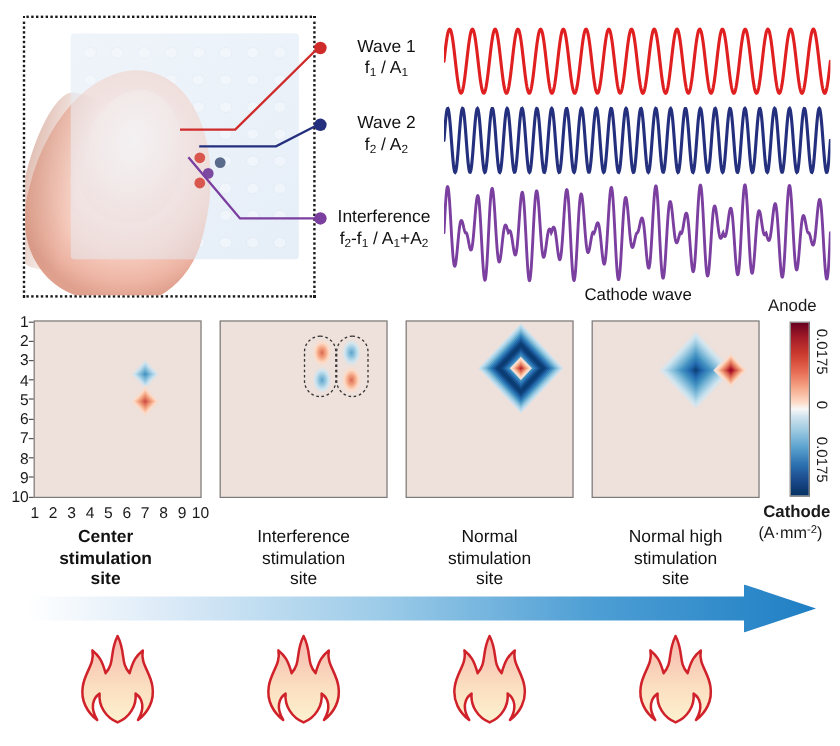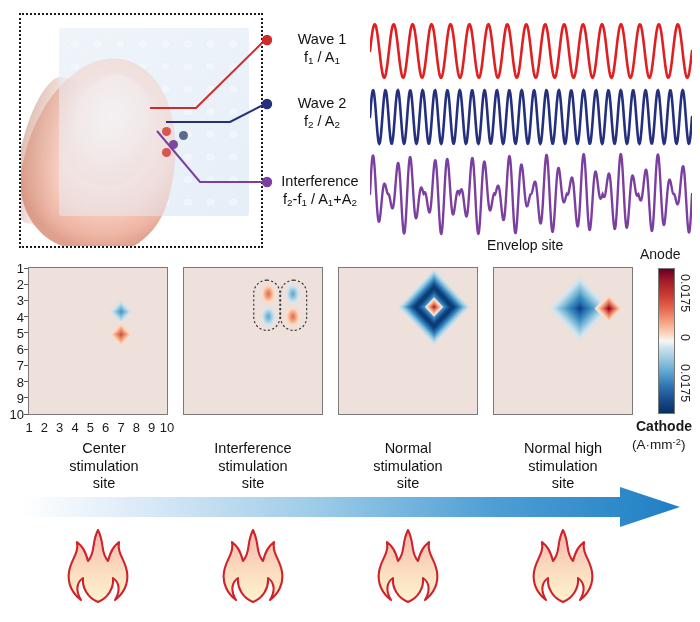--- a/index.html
+++ b/index.html
@@ -88,21 +88,21 @@
   .cb-tick-label{position:absolute;font-size:12.5px;white-space:nowrap;
     writing-mode:vertical-rl;transform-origin:left top;}
   #cb-anode{position:absolute;left:-4px;top:-22px;font-size:14px;}
   #cb-cathode{position:absolute;left:-8px;top:150px;font-size:14px;font-weight:bold;}
   #cb-unit{position:absolute;left:-12px;top:168px;font-size:13.5px;white-space:nowrap;}
   sup{font-size:.7em;vertical-align:.45em;}
 
   
   .site-cap{position:absolute;top:440px;width:160px;text-align:center;
             font-size:14.5px;line-height:1.22;color:#111;}
-  #cap1{left:24px;} #cap2{left:173px;} #cap3{left:328px;} #cap4{left:483px;}
+  #cap1{left:8px;font-weight:bold;} #cap2{left:173px;} #cap3{left:328px;} #cap4{left:483px;}
 
   
   #arrow{position:absolute;left:22px;top:487px;}
 
   
   .flame{position:absolute;top:528px;width:86px;height:84px;}
   #fl1{left:55px;} #fl2{left:210px;} #fl3{left:365px;} #fl4{left:520px;}
 </style>
 </head>
 <body>
@@ -225,21 +225,21 @@
   </svg>
 
   <svg class="wave" style="left:370px;top:88px;" width="322" height="58">
     <path id="w2" fill="none" stroke-width="2.6" stroke-linecap="round" d="M0.00 29.00L0.36 24.18L0.72 19.53L1.07 15.18L1.43 11.29L1.79 7.98L2.15 5.36L2.50 3.51L2.86 2.51L3.22 2.37L3.58 3.11L3.94 4.70L4.29 7.09L4.65 10.20L5.01 13.93L5.37 18.15L5.72 22.73L6.08 27.51L6.44 32.34L6.80 37.07L7.16 41.53L7.51 45.57L7.87 49.07L8.23 51.92L8.59 54.01L8.94 55.27L9.30 55.68L9.66 55.21L10.02 53.87L10.38 51.72L10.73 48.83L11.09 45.28L11.45 41.20L11.81 36.71L12.16 31.97L12.52 27.14L12.88 22.36L13.24 17.81L13.60 13.62L13.95 9.94L14.31 6.88L14.67 4.55L15.03 3.02L15.38 2.35L15.74 2.55L16.10 3.63L16.46 5.53L16.82 8.21L17.17 11.57L17.53 15.50L17.89 19.87L18.25 24.55L18.60 29.37L18.96 34.18L19.32 38.82L19.68 43.14L20.04 46.99L20.39 50.25L20.75 52.81L21.11 54.59L21.47 55.53L21.82 55.60L22.18 54.79L22.54 53.14L22.90 50.69L23.26 47.53L23.61 43.76L23.97 39.51L24.33 34.91L24.69 30.12L25.04 25.29L25.40 20.58L25.76 16.15L26.12 12.14L26.48 8.68L26.83 5.89L27.19 3.87L27.55 2.66L27.91 2.33L28.26 2.86L28.62 4.26L28.98 6.47L29.34 9.42L29.70 13.02L30.05 17.14L30.41 21.65L30.77 26.40L31.13 31.23L31.48 36.00L31.84 40.53L32.20 44.68L32.56 48.32L32.92 51.32L33.27 53.60L33.63 55.06L33.99 55.66L34.35 55.39L34.70 54.26L35.06 52.29L35.42 49.56L35.78 46.15L36.14 42.18L36.49 37.77L36.85 33.08L37.21 28.26L37.57 23.45L37.92 18.83L38.28 14.55L38.64 10.74L39.00 7.53L39.36 5.02L39.71 3.30L40.07 2.43L40.43 2.43L40.79 3.30L41.14 5.02L41.50 7.53L41.86 10.74L42.22 14.55L42.58 18.83L42.93 23.45L43.29 28.26L43.65 33.08L44.01 37.77L44.36 42.18L44.72 46.15L45.08 49.56L45.44 52.29L45.80 54.26L46.15 55.39L46.51 55.66L46.87 55.06L47.23 53.60L47.58 51.32L47.94 48.32L48.30 44.68L48.66 40.53L49.02 36.00L49.37 31.23L49.73 26.40L50.09 21.65L50.45 17.14L50.80 13.02L51.16 9.42L51.52 6.47L51.88 4.26L52.24 2.86L52.59 2.33L52.95 2.66L53.31 3.87L53.67 5.89L54.02 8.68L54.38 12.14L54.74 16.15L55.10 20.58L55.46 25.29L55.81 30.12L56.17 34.91L56.53 39.51L56.89 43.76L57.24 47.53L57.60 50.69L57.96 53.14L58.32 54.79L58.68 55.60L59.03 55.53L59.39 54.59L59.75 52.81L60.11 50.25L60.46 46.99L60.82 43.14L61.18 38.82L61.54 34.18L61.90 29.37L62.25 24.55L62.61 19.87L62.97 15.50L63.33 11.57L63.68 8.21L64.04 5.53L64.40 3.63L64.76 2.55L65.12 2.35L65.47 3.02L65.83 4.55L66.19 6.88L66.55 9.94L66.90 13.62L67.26 17.81L67.62 22.36L67.98 27.14L68.34 31.97L68.69 36.71L69.05 41.20L69.41 45.28L69.77 48.83L70.12 51.72L70.48 53.87L70.84 55.21L71.20 55.68L71.56 55.27L71.91 54.01L72.27 51.92L72.63 49.07L72.99 45.57L73.34 41.53L73.70 37.07L74.06 32.34L74.42 27.51L74.78 22.73L75.13 18.15L75.49 13.93L75.85 10.20L76.21 7.09L76.56 4.70L76.92 3.11L77.28 2.37L77.64 2.51L78.00 3.51L78.35 5.36L78.71 7.98L79.07 11.29L79.43 15.18L79.78 19.53L80.14 24.18L80.50 29.00L80.86 33.82L81.22 38.47L81.57 42.82L81.93 46.71L82.29 50.02L82.65 52.64L83.00 54.49L83.36 55.49L83.72 55.63L84.08 54.89L84.44 53.30L84.79 50.91L85.15 47.80L85.51 44.07L85.87 39.85L86.22 35.27L86.58 30.49L86.94 25.66L87.30 20.93L87.66 16.47L88.01 12.43L88.37 8.93L88.73 6.08L89.09 3.99L89.44 2.73L89.80 2.32L90.16 2.79L90.52 4.13L90.88 6.28L91.23 9.17L91.59 12.72L91.95 16.80L92.31 21.29L92.66 26.03L93.02 30.86L93.38 35.64L93.74 40.19L94.10 44.38L94.45 48.06L94.81 51.12L95.17 53.45L95.53 54.98L95.88 55.65L96.24 55.45L96.60 54.37L96.96 52.47L97.32 49.79L97.67 46.43L98.03 42.50L98.39 38.13L98.75 33.45L99.10 28.63L99.46 23.82L99.82 19.18L100.18 14.86L100.54 11.01L100.89 7.75L101.25 5.19L101.61 3.41L101.97 2.47L102.32 2.40L102.68 3.21L103.04 4.86L103.40 7.31L103.76 10.47L104.11 14.24L104.47 18.49L104.83 23.09L105.19 27.88L105.54 32.71L105.90 37.42L106.26 41.85L106.62 45.86L106.98 49.32L107.33 52.11L107.69 54.13L108.05 55.34L108.41 55.67L108.76 55.14L109.12 53.74L109.48 51.53L109.84 48.58L110.20 44.98L110.55 40.86L110.91 36.35L111.27 31.60L111.63 26.77L111.98 22.00L112.34 17.47L112.70 13.32L113.06 9.68L113.42 6.68L113.77 4.40L114.13 2.94L114.49 2.34L114.85 2.61L115.20 3.74L115.56 5.71L115.92 8.44L116.28 11.85L116.64 15.82L116.99 20.23L117.35 24.92L117.71 29.74L118.07 34.55L118.42 39.17L118.78 43.45L119.14 47.26L119.50 50.47L119.86 52.98L120.21 54.70L120.57 55.57L120.93 55.57L121.29 54.70L121.64 52.98L122.00 50.47L122.36 47.26L122.72 43.45L123.08 39.17L123.43 34.55L123.79 29.74L124.15 24.92L124.51 20.23L124.86 15.82L125.22 11.85L125.58 8.44L125.94 5.71L126.30 3.74L126.65 2.61L127.01 2.34L127.37 2.94L127.73 4.40L128.08 6.68L128.44 9.68L128.80 13.32L129.16 17.47L129.52 22.00L129.87 26.77L130.23 31.60L130.59 36.35L130.95 40.86L131.30 44.98L131.66 48.58L132.02 51.53L132.38 53.74L132.74 55.14L133.09 55.67L133.45 55.34L133.81 54.13L134.17 52.11L134.52 49.32L134.88 45.86L135.24 41.85L135.60 37.42L135.96 32.71L136.31 27.88L136.67 23.09L137.03 18.49L137.39 14.24L137.74 10.47L138.10 7.31L138.46 4.86L138.82 3.21L139.18 2.40L139.53 2.47L139.89 3.41L140.25 5.19L140.61 7.75L140.96 11.01L141.32 14.86L141.68 19.18L142.04 23.82L142.40 28.63L142.75 33.45L143.11 38.13L143.47 42.50L143.83 46.43L144.18 49.79L144.54 52.47L144.90 54.37L145.26 55.45L145.62 55.65L145.97 54.98L146.33 53.45L146.69 51.12L147.05 48.06L147.40 44.38L147.76 40.19L148.12 35.64L148.48 30.86L148.84 26.03L149.19 21.29L149.55 16.80L149.91 12.72L150.27 9.17L150.62 6.28L150.98 4.13L151.34 2.79L151.70 2.32L152.06 2.73L152.41 3.99L152.77 6.08L153.13 8.93L153.49 12.43L153.84 16.47L154.20 20.93L154.56 25.66L154.92 30.49L155.28 35.27L155.63 39.85L155.99 44.07L156.35 47.80L156.71 50.91L157.06 53.30L157.42 54.89L157.78 55.63L158.14 55.49L158.50 54.49L158.85 52.64L159.21 50.02L159.57 46.71L159.93 42.82L160.28 38.47L160.64 33.82L161.00 29.00L161.36 24.18L161.72 19.53L162.07 15.18L162.43 11.29L162.79 7.98L163.15 5.36L163.50 3.51L163.86 2.51L164.22 2.37L164.58 3.11L164.94 4.70L165.29 7.09L165.65 10.20L166.01 13.93L166.37 18.15L166.72 22.73L167.08 27.51L167.44 32.34L167.80 37.07L168.16 41.53L168.51 45.57L168.87 49.07L169.23 51.92L169.59 54.01L169.94 55.27L170.30 55.68L170.66 55.21L171.02 53.87L171.38 51.72L171.73 48.83L172.09 45.28L172.45 41.20L172.81 36.71L173.16 31.97L173.52 27.14L173.88 22.36L174.24 17.81L174.60 13.62L174.95 9.94L175.31 6.88L175.67 4.55L176.03 3.02L176.38 2.35L176.74 2.55L177.10 3.63L177.46 5.53L177.82 8.21L178.17 11.57L178.53 15.50L178.89 19.87L179.25 24.55L179.60 29.37L179.96 34.18L180.32 38.82L180.68 43.14L181.04 46.99L181.39 50.25L181.75 52.81L182.11 54.59L182.47 55.53L182.82 55.60L183.18 54.79L183.54 53.14L183.90 50.69L184.26 47.53L184.61 43.76L184.97 39.51L185.33 34.91L185.69 30.12L186.04 25.29L186.40 20.58L186.76 16.15L187.12 12.14L187.48 8.68L187.83 5.89L188.19 3.87L188.55 2.66L188.91 2.33L189.26 2.86L189.62 4.26L189.98 6.47L190.34 9.42L190.70 13.02L191.05 17.14L191.41 21.65L191.77 26.40L192.13 31.23L192.48 36.00L192.84 40.53L193.20 44.68L193.56 48.32L193.92 51.32L194.27 53.60L194.63 55.06L194.99 55.66L195.35 55.39L195.70 54.26L196.06 52.29L196.42 49.56L196.78 46.15L197.14 42.18L197.49 37.77L197.85 33.08L198.21 28.26L198.57 23.45L198.92 18.83L199.28 14.55L199.64 10.74L200.00 7.53L200.36 5.02L200.71 3.30L201.07 2.43L201.43 2.43L201.79 3.30L202.14 5.02L202.50 7.53L202.86 10.74L203.22 14.55L203.58 18.83L203.93 23.45L204.29 28.26L204.65 33.08L205.01 37.77L205.36 42.18L205.72 46.15L206.08 49.56L206.44 52.29L206.80 54.26L207.15 55.39L207.51 55.66L207.87 55.06L208.23 53.60L208.58 51.32L208.94 48.32L209.30 44.68L209.66 40.53L210.02 36.00L210.37 31.23L210.73 26.40L211.09 21.65L211.45 17.14L211.80 13.02L212.16 9.42L212.52 6.47L212.88 4.26L213.24 2.86L213.59 2.33L213.95 2.66L214.31 3.87L214.67 5.89L215.02 8.68L215.38 12.14L215.74 16.15L216.10 20.58L216.46 25.29L216.81 30.12L217.17 34.91L217.53 39.51L217.89 43.76L218.24 47.53L218.60 50.69L218.96 53.14L219.32 54.79L219.68 55.60L220.03 55.53L220.39 54.59L220.75 52.81L221.11 50.25L221.46 46.99L221.82 43.14L222.18 38.82L222.54 34.18L222.90 29.37L223.25 24.55L223.61 19.87L223.97 15.50L224.33 11.57L224.68 8.21L225.04 5.53L225.40 3.63L225.76 2.55L226.12 2.35L226.47 3.02L226.83 4.55L227.19 6.88L227.55 9.94L227.90 13.62L228.26 17.81L228.62 22.36L228.98 27.14L229.34 31.97L229.69 36.71L230.05 41.20L230.41 45.28L230.77 48.83L231.12 51.72L231.48 53.87L231.84 55.21L232.20 55.68L232.56 55.27L232.91 54.01L233.27 51.92L233.63 49.07L233.99 45.57L234.34 41.53L234.70 37.07L235.06 32.34L235.42 27.51L235.78 22.73L236.13 18.15L236.49 13.93L236.85 10.20L237.21 7.09L237.56 4.70L237.92 3.11L238.28 2.37L238.64 2.51L239.00 3.51L239.35 5.36L239.71 7.98L240.07 11.29L240.43 15.18L240.78 19.53L241.14 24.18L241.50 29.00L241.86 33.82L242.22 38.47L242.57 42.82L242.93 46.71L243.29 50.02L243.65 52.64L244.00 54.49L244.36 55.49L244.72 55.63L245.08 54.89L245.44 53.30L245.79 50.91L246.15 47.80L246.51 44.07L246.87 39.85L247.22 35.27L247.58 30.49L247.94 25.66L248.30 20.93L248.66 16.47L249.01 12.43L249.37 8.93L249.73 6.08L250.09 3.99L250.44 2.73L250.80 2.32L251.16 2.79L251.52 4.13L251.88 6.28L252.23 9.17L252.59 12.72L252.95 16.80L253.31 21.29L253.66 26.03L254.02 30.86L254.38 35.64L254.74 40.19L255.10 44.38L255.45 48.06L255.81 51.12L256.17 53.45L256.53 54.98L256.88 55.65L257.24 55.45L257.60 54.37L257.96 52.47L258.32 49.79L258.67 46.43L259.03 42.50L259.39 38.13L259.75 33.45L260.10 28.63L260.46 23.82L260.82 19.18L261.18 14.86L261.54 11.01L261.89 7.75L262.25 5.19L262.61 3.41L262.97 2.47L263.32 2.40L263.68 3.21L264.04 4.86L264.40 7.31L264.76 10.47L265.11 14.24L265.47 18.49L265.83 23.09L266.19 27.88L266.54 32.71L266.90 37.42L267.26 41.85L267.62 45.86L267.98 49.32L268.33 52.11L268.69 54.13L269.05 55.34L269.41 55.67L269.76 55.14L270.12 53.74L270.48 51.53L270.84 48.58L271.20 44.98L271.55 40.86L271.91 36.35L272.27 31.60L272.63 26.77L272.98 22.00L273.34 17.47L273.70 13.32L274.06 9.68L274.42 6.68L274.77 4.40L275.13 2.94L275.49 2.34L275.85 2.61L276.20 3.74L276.56 5.71L276.92 8.44L277.28 11.85L277.64 15.82L277.99 20.23L278.35 24.92L278.71 29.74L279.07 34.55L279.42 39.17L279.78 43.45L280.14 47.26L280.50 50.47L280.86 52.98L281.21 54.70L281.57 55.57L281.93 55.57L282.29 54.70L282.64 52.98L283.00 50.47L283.36 47.26L283.72 43.45L284.08 39.17L284.43 34.55L284.79 29.74L285.15 24.92L285.51 20.23L285.86 15.82L286.22 11.85L286.58 8.44L286.94 5.71L287.30 3.74L287.65 2.61L288.01 2.34L288.37 2.94L288.73 4.40L289.08 6.68L289.44 9.68L289.80 13.32L290.16 17.47L290.52 22.00L290.87 26.77L291.23 31.60L291.59 36.35L291.95 40.86L292.30 44.98L292.66 48.58L293.02 51.53L293.38 53.74L293.74 55.14L294.09 55.67L294.45 55.34L294.81 54.13L295.17 52.11L295.52 49.32L295.88 45.86L296.24 41.85L296.60 37.42L296.96 32.71L297.31 27.88L297.67 23.09L298.03 18.49L298.39 14.24L298.74 10.47L299.10 7.31L299.46 4.86L299.82 3.21L300.18 2.40L300.53 2.47L300.89 3.41L301.25 5.19L301.61 7.75L301.96 11.01L302.32 14.86L302.68 19.18L303.04 23.82L303.40 28.63L303.75 33.45L304.11 38.13L304.47 42.50L304.83 46.43L305.18 49.79L305.54 52.47L305.90 54.37L306.26 55.45L306.62 55.65L306.97 54.98L307.33 53.45L307.69 51.12L308.05 48.06L308.40 44.38L308.76 40.19L309.12 35.64L309.48 30.86L309.84 26.03L310.19 21.29L310.55 16.80L310.91 12.72L311.27 9.17L311.62 6.28L311.98 4.13L312.34 2.79L312.70 2.32L313.06 2.73L313.41 3.99L313.77 6.08L314.13 8.93L314.49 12.43L314.84 16.47L315.20 20.93L315.56 25.66L315.92 30.49L316.28 35.27L316.63 39.85L316.99 44.07L317.35 47.80L317.71 50.91L318.06 53.30L318.42 54.89L318.78 55.63L319.14 55.49L319.50 54.49L319.85 52.64L320.21 50.02L320.57 46.71L320.93 42.82L321.28 38.47L321.64 33.82L322.00 29.00" stroke="#24307e"></path>
   </svg>
 
   <svg class="wave" style="left:370px;top:152px;" width="322" height="84">
     <path id="w3" fill="none" stroke-width="2.4" stroke-linecap="round" d="M0.00 42.00L0.12 39.49L0.25 37.00L0.37 34.53L0.50 32.09L0.62 29.69L0.74 27.34L0.87 25.06L0.99 22.85L1.11 20.72L1.24 18.69L1.36 16.75L1.49 14.92L1.61 13.20L1.73 11.61L1.86 10.15L1.98 8.82L2.11 7.63L2.23 6.59L2.35 5.69L2.48 4.95L2.60 4.36L2.72 3.92L2.85 3.65L2.97 3.53L3.10 3.57L3.22 3.76L3.34 4.11L3.47 4.61L3.59 5.26L3.72 6.05L3.84 6.99L3.96 8.06L4.09 9.26L4.21 10.59L4.33 12.03L4.46 13.58L4.58 15.24L4.71 16.99L4.83 18.82L4.95 20.73L5.08 22.71L5.20 24.75L5.33 26.84L5.45 28.96L5.57 31.12L5.70 33.29L5.82 35.48L5.94 37.67L6.07 39.84L6.19 42.00L6.32 44.13L6.44 46.22L6.56 48.27L6.69 50.26L6.81 52.19L6.94 54.05L7.06 55.83L7.18 57.52L7.31 59.13L7.43 60.63L7.55 62.04L7.68 63.34L7.80 64.52L7.93 65.59L8.05 66.55L8.17 67.38L8.30 68.09L8.42 68.67L8.55 69.14L8.67 69.47L8.79 69.69L8.92 69.78L9.04 69.75L9.16 69.61L9.29 69.35L9.41 68.98L9.54 68.50L9.66 67.92L9.78 67.24L9.91 66.47L10.03 65.61L10.16 64.67L10.28 63.66L10.40 62.58L10.53 61.44L10.65 60.25L10.77 59.01L10.90 57.73L11.02 56.42L11.15 55.09L11.27 53.74L11.39 52.38L11.52 51.02L11.64 49.66L11.77 48.31L11.89 46.99L12.01 45.69L12.14 44.42L12.26 43.19L12.38 42.00L12.51 40.86L12.63 39.77L12.76 38.74L12.88 37.78L13.00 36.87L13.13 36.04L13.25 35.27L13.38 34.58L13.50 33.96L13.62 33.42L13.75 32.95L13.87 32.56L13.99 32.25L14.12 32.01L14.24 31.84L14.37 31.74L14.49 31.72L14.61 31.76L14.74 31.87L14.86 32.03L14.99 32.25L15.11 32.53L15.23 32.85L15.36 33.22L15.48 33.63L15.60 34.07L15.73 34.54L15.85 35.03L15.98 35.54L16.10 36.06L16.22 36.60L16.35 37.13L16.47 37.66L16.60 38.18L16.72 38.69L16.84 39.18L16.97 39.65L17.09 40.09L17.21 40.50L17.34 40.87L17.46 41.20L17.59 41.49L17.71 41.73L17.83 41.93L17.96 41.93L18.08 41.83L18.21 41.79L18.33 41.81L18.45 41.88L18.58 42.00L18.70 42.18L18.82 42.41L18.95 42.69L19.07 43.03L19.20 43.41L19.32 43.84L19.44 44.31L19.57 44.82L19.69 45.37L19.82 45.95L19.94 46.55L20.06 47.18L20.19 47.83L20.31 48.49L20.43 49.16L20.56 49.82L20.68 50.49L20.81 51.15L20.93 51.79L21.05 52.41L21.18 53.01L21.30 53.57L21.43 54.10L21.55 54.58L21.67 55.02L21.80 55.40L21.92 55.72L22.04 55.99L22.17 56.18L22.29 56.31L22.42 56.36L22.54 56.34L22.66 56.23L22.79 56.05L22.91 55.78L23.04 55.43L23.16 54.99L23.28 54.46L23.41 53.85L23.53 53.15L23.65 52.37L23.78 51.50L23.90 50.56L24.03 49.54L24.15 48.44L24.27 47.28L24.40 46.04L24.52 44.75L24.65 43.40L24.77 42.00L24.89 40.55L25.02 39.07L25.14 37.55L25.26 36.01L25.39 34.45L25.51 32.89L25.64 31.31L25.76 29.75L25.88 28.19L26.01 26.66L26.13 25.16L26.26 23.69L26.38 22.27L26.50 20.90L26.63 19.59L26.75 18.35L26.87 17.19L27.00 16.10L27.12 15.11L27.25 14.21L27.37 13.42L27.49 12.73L27.62 12.15L27.74 11.69L27.87 11.35L27.99 11.13L28.11 11.05L28.24 11.09L28.36 11.26L28.48 11.57L28.61 12.01L28.73 12.59L28.86 13.30L28.98 14.14L29.10 15.11L29.23 16.20L29.35 17.42L29.48 18.76L29.60 20.22L29.72 21.78L29.85 23.45L29.97 25.22L30.09 27.08L30.22 29.03L30.34 31.05L30.47 33.14L30.59 35.29L30.71 37.49L30.84 39.73L30.96 42.00L31.09 44.30L31.21 46.60L31.33 48.91L31.46 51.22L31.58 53.50L31.70 55.76L31.83 57.98L31.95 60.15L32.08 62.26L32.20 64.30L32.32 66.27L32.45 68.15L32.57 69.94L32.70 71.62L32.82 73.20L32.94 74.65L33.07 75.98L33.19 77.18L33.31 78.23L33.44 79.15L33.56 79.92L33.69 80.53L33.81 81.00L33.93 81.30L34.06 81.45L34.18 81.43L34.31 81.25L34.43 80.92L34.55 80.42L34.68 79.77L34.80 78.96L34.92 78.00L35.05 76.89L35.17 75.64L35.30 74.25L35.42 72.73L35.54 71.08L35.67 69.31L35.79 67.43L35.92 65.45L36.04 63.37L36.16 61.21L36.29 58.97L36.41 56.67L36.53 54.30L36.66 51.89L36.78 49.45L36.91 46.98L37.03 44.49L37.15 42.00L37.28 39.52L37.40 37.05L37.53 34.61L37.65 32.21L37.77 29.86L37.90 27.57L38.02 25.34L38.14 23.19L38.27 21.13L38.39 19.16L38.52 17.30L38.64 15.54L38.76 13.91L38.89 12.40L39.01 11.01L39.14 9.76L39.26 8.66L39.38 7.69L39.51 6.87L39.63 6.20L39.75 5.69L39.88 5.32L40.00 5.11L40.13 5.05L40.25 5.14L40.37 5.38L40.50 5.77L40.62 6.30L40.75 6.97L40.87 7.78L40.99 8.72L41.12 9.79L41.24 10.98L41.36 12.28L41.49 13.69L41.61 15.20L41.74 16.81L41.86 18.49L41.98 20.25L42.11 22.08L42.23 23.96L42.36 25.90L42.48 27.87L42.60 29.87L42.73 31.90L42.85 33.93L42.97 35.97L43.10 38.00L43.22 40.01L43.35 42.00L43.47 43.96L43.59 45.87L43.72 47.73L43.84 49.54L43.97 51.28L44.09 52.95L44.21 54.54L44.34 56.04L44.46 57.46L44.58 58.78L44.71 60.01L44.83 61.13L44.96 62.14L45.08 63.05L45.20 63.84L45.33 64.52L45.45 65.09L45.58 65.55L45.70 65.89L45.82 66.12L45.95 66.24L46.07 66.25L46.19 66.15L46.32 65.95L46.44 65.65L46.57 65.25L46.69 64.76L46.81 64.19L46.94 63.53L47.06 62.80L47.19 61.99L47.31 61.12L47.43 60.20L47.56 59.22L47.68 58.20L47.80 57.14L47.93 56.04L48.05 54.93L48.18 53.79L48.30 52.65L48.42 51.50L48.55 50.35L48.67 49.21L48.80 48.09L48.92 46.99L49.04 45.92L49.17 44.88L49.29 43.87L49.41 42.91L49.54 42.00L49.66 41.14L49.79 40.33L49.91 39.58L50.03 38.89L50.16 38.26L50.28 37.70L50.41 37.20L50.53 36.77L50.65 36.41L50.78 36.11L50.90 35.88L51.02 35.72L51.15 35.62L51.27 35.58L51.40 35.61L51.52 35.69L51.64 35.82L51.77 36.01L51.89 36.24L52.02 36.52L52.14 36.83L52.26 37.18L52.39 37.56L52.51 37.97L52.63 38.39L52.76 38.83L52.88 39.28L53.01 39.73L53.13 40.18L53.25 40.62L53.38 41.06L53.50 41.48L53.63 41.87L53.75 41.76L53.87 41.41L54.00 41.11L54.12 40.84L54.24 40.61L54.37 40.43L54.49 40.30L54.62 40.22L54.74 40.19L54.86 40.22L54.99 40.30L55.11 40.44L55.24 40.64L55.36 40.89L55.48 41.21L55.61 41.58L55.73 42.00L55.85 42.48L55.98 43.01L56.10 43.59L56.23 44.21L56.35 44.88L56.47 45.58L56.60 46.32L56.72 47.09L56.85 47.89L56.97 48.71L57.09 49.54L57.22 50.38L57.34 51.22L57.46 52.06L57.59 52.90L57.71 53.72L57.84 54.52L57.96 55.29L58.08 56.03L58.21 56.73L58.33 57.39L58.46 58.00L58.58 58.55L58.70 59.04L58.83 59.47L58.95 59.82L59.07 60.10L59.20 60.30L59.32 60.41L59.45 60.44L59.57 60.38L59.69 60.23L59.82 59.98L59.94 59.64L60.07 59.20L60.19 58.66L60.31 58.03L60.44 57.30L60.56 56.47L60.68 55.55L60.81 54.55L60.93 53.45L61.06 52.27L61.18 51.00L61.30 49.66L61.43 48.25L61.55 46.77L61.68 45.23L61.80 43.64L61.92 42.00L62.05 40.32L62.17 38.60L62.29 36.86L62.42 35.10L62.54 33.33L62.67 31.56L62.79 29.80L62.91 28.05L63.04 26.33L63.16 24.63L63.29 22.98L63.41 21.38L63.53 19.84L63.66 18.36L63.78 16.95L63.90 15.63L64.03 14.40L64.15 13.26L64.28 12.23L64.40 11.30L64.52 10.49L64.65 9.80L64.77 9.23L64.90 8.80L65.02 8.49L65.14 8.33L65.27 8.30L65.39 8.41L65.51 8.66L65.64 9.06L65.76 9.60L65.89 10.28L66.01 11.10L66.13 12.06L66.26 13.15L66.38 14.38L66.51 15.73L66.63 17.20L66.75 18.79L66.88 20.50L67.00 22.31L67.12 24.21L67.25 26.21L67.37 28.29L67.50 30.45L67.62 32.66L67.74 34.94L67.87 37.26L67.99 39.62L68.12 42.00L68.24 44.40L68.36 46.81L68.49 49.21L68.61 51.59L68.73 53.95L68.86 56.28L68.98 58.56L69.11 60.78L69.23 62.94L69.35 65.02L69.48 67.01L69.60 68.91L69.73 70.71L69.85 72.40L69.97 73.97L70.10 75.41L70.22 76.72L70.34 77.90L70.47 78.93L70.59 79.81L70.72 80.54L70.84 81.12L70.96 81.53L71.09 81.79L71.21 81.88L71.34 81.81L71.46 81.58L71.58 81.19L71.71 80.64L71.83 79.94L71.95 79.08L72.08 78.06L72.20 76.91L72.33 75.61L72.45 74.18L72.57 72.62L72.70 70.94L72.82 69.14L72.95 67.24L73.07 65.25L73.19 63.16L73.32 60.99L73.44 58.76L73.56 56.46L73.69 54.11L73.81 51.73L73.94 49.31L74.06 46.88L74.18 44.44L74.31 42.00L74.43 39.57L74.56 37.17L74.68 34.80L74.80 32.48L74.93 30.21L75.05 28.00L75.17 25.86L75.30 23.81L75.42 21.84L75.55 19.97L75.67 18.21L75.79 16.56L75.92 15.02L76.04 13.61L76.17 12.33L76.29 11.18L76.41 10.17L76.54 9.30L76.66 8.57L76.78 7.98L76.91 7.54L77.03 7.25L77.16 7.11L77.28 7.10L77.40 7.25L77.53 7.53L77.65 7.95L77.78 8.51L77.90 9.20L78.02 10.01L78.15 10.94L78.27 11.99L78.39 13.15L78.52 14.41L78.64 15.77L78.77 17.22L78.89 18.74L79.01 20.34L79.14 22.00L79.26 23.71L79.39 25.48L79.51 27.28L79.63 29.11L79.76 30.96L79.88 32.82L80.00 34.69L80.13 36.54L80.25 38.39L80.38 40.21L80.50 42.00L80.62 43.75L80.75 45.46L80.87 47.11L81.00 48.70L81.12 50.23L81.24 51.69L81.37 53.06L81.49 54.36L81.61 55.57L81.74 56.69L81.86 57.71L81.99 58.64L82.11 59.46L82.23 60.19L82.36 60.82L82.48 61.34L82.61 61.76L82.73 62.08L82.85 62.29L82.98 62.41L83.10 62.43L83.22 62.36L83.35 62.19L83.47 61.94L83.60 61.60L83.72 61.18L83.84 60.69L83.97 60.13L84.09 59.50L84.22 58.82L84.34 58.08L84.46 57.29L84.59 56.47L84.71 55.60L84.83 54.71L84.96 53.80L85.08 52.87L85.21 51.93L85.33 50.99L85.45 50.05L85.58 49.12L85.70 48.20L85.83 47.31L85.95 46.44L86.07 45.60L86.20 44.79L86.32 44.03L86.44 43.30L86.57 42.63L86.69 42.00L86.82 41.43L86.94 40.91L87.06 40.45L87.19 40.05L87.31 39.70L87.44 39.42L87.56 39.20L87.68 39.04L87.81 38.94L87.93 38.89L88.05 38.90L88.18 38.97L88.30 39.09L88.43 39.25L88.55 39.47L88.67 39.72L88.80 40.02L88.92 40.34L89.05 40.70L89.17 41.08L89.29 41.49L89.42 41.91L89.54 41.67L89.66 41.23L89.79 40.79L89.91 40.36L90.04 39.94L90.16 39.54L90.28 39.15L90.41 38.79L90.53 38.46L90.66 38.17L90.78 37.91L90.90 37.70L91.03 37.53L91.15 37.41L91.27 37.35L91.40 37.34L91.52 37.39L91.65 37.49L91.77 37.66L91.89 37.90L92.02 38.19L92.14 38.55L92.27 38.98L92.39 39.46L92.51 40.01L92.64 40.62L92.76 41.28L92.88 42.00L93.01 42.77L93.13 43.59L93.26 44.46L93.38 45.36L93.50 46.30L93.63 47.27L93.75 48.27L93.88 49.29L94.00 50.32L94.12 51.37L94.25 52.41L94.37 53.45L94.49 54.48L94.62 55.49L94.74 56.48L94.87 57.44L94.99 58.36L95.11 59.24L95.24 60.07L95.36 60.84L95.49 61.55L95.61 62.20L95.73 62.76L95.86 63.26L95.98 63.66L96.10 63.98L96.23 64.21L96.35 64.34L96.48 64.37L96.60 64.30L96.72 64.13L96.85 63.85L96.97 63.46L97.10 62.97L97.22 62.36L97.34 61.65L97.47 60.84L97.59 59.91L97.71 58.89L97.84 57.76L97.96 56.54L98.09 55.23L98.21 53.82L98.33 52.34L98.46 50.77L98.58 49.13L98.71 47.43L98.83 45.67L98.95 43.86L99.08 42.00L99.20 40.11L99.32 38.19L99.45 36.25L99.57 34.29L99.70 32.34L99.82 30.39L99.94 28.46L100.07 26.56L100.19 24.69L100.32 22.86L100.44 21.09L100.56 19.37L100.69 17.73L100.81 16.16L100.93 14.68L101.06 13.30L101.18 12.01L101.31 10.84L101.43 9.78L101.55 8.84L101.68 8.02L101.80 7.34L101.93 6.79L102.05 6.39L102.17 6.13L102.30 6.01L102.42 6.04L102.54 6.22L102.67 6.55L102.79 7.03L102.92 7.66L103.04 8.43L103.16 9.35L103.29 10.41L103.41 11.62L103.54 12.95L103.66 14.41L103.78 16.00L103.91 17.71L104.03 19.53L104.15 21.45L104.28 23.47L104.40 25.57L104.53 27.76L104.65 30.01L104.77 32.33L104.90 34.69L105.02 37.10L105.15 39.54L105.27 42.00L105.39 44.47L105.52 46.94L105.64 49.39L105.76 51.83L105.89 54.23L106.01 56.59L106.14 58.89L106.26 61.14L106.38 63.31L106.51 65.39L106.63 67.38L106.76 69.28L106.88 71.06L107.00 72.73L107.13 74.27L107.25 75.69L107.37 76.96L107.50 78.10L107.62 79.09L107.75 79.92L107.87 80.60L107.99 81.13L108.12 81.49L108.24 81.69L108.37 81.74L108.49 81.62L108.61 81.34L108.74 80.90L108.86 80.30L108.98 79.55L109.11 78.65L109.23 77.60L109.36 76.41L109.48 75.09L109.60 73.64L109.73 72.07L109.85 70.38L109.98 68.58L110.10 66.69L110.22 64.70L110.35 62.64L110.47 60.50L110.59 58.30L110.72 56.04L110.84 53.75L110.97 51.42L111.09 49.07L111.21 46.71L111.34 44.35L111.46 42.00L111.59 39.67L111.71 37.36L111.83 35.10L111.96 32.88L112.08 30.73L112.20 28.64L112.33 26.62L112.45 24.69L112.58 22.85L112.70 21.10L112.82 19.47L112.95 17.94L113.07 16.53L113.20 15.24L113.32 14.08L113.44 13.04L113.57 12.14L113.69 11.38L113.81 10.75L113.94 10.26L114.06 9.91L114.19 9.69L114.31 9.61L114.43 9.67L114.56 9.86L114.68 10.18L114.81 10.63L114.93 11.21L115.05 11.90L115.18 12.70L115.30 13.62L115.42 14.63L115.55 15.74L115.67 16.95L115.80 18.23L115.92 19.59L116.04 21.02L116.17 22.50L116.29 24.04L116.42 25.62L116.54 27.23L116.66 28.88L116.79 30.54L116.91 32.21L117.03 33.88L117.16 35.55L117.28 37.20L117.41 38.83L117.53 40.43L117.65 42.00L117.78 43.52L117.90 45.00L118.03 46.42L118.15 47.77L118.27 49.07L118.40 50.29L118.52 51.43L118.64 52.49L118.77 53.48L118.89 54.37L119.02 55.18L119.14 55.90L119.26 56.53L119.39 57.07L119.51 57.52L119.64 57.87L119.76 58.14L119.88 58.31L120.01 58.40L120.13 58.41L120.25 58.33L120.38 58.17L120.50 57.94L120.63 57.64L120.75 57.27L120.87 56.84L121.00 56.35L121.12 55.81L121.25 55.22L121.37 54.59L121.49 53.93L121.62 53.24L121.74 52.52L121.86 51.79L121.99 51.04L122.11 50.29L122.24 49.54L122.36 48.79L122.48 48.06L122.61 47.34L122.73 46.64L122.86 45.97L122.98 45.32L123.10 44.72L123.23 44.15L123.35 43.62L123.47 43.14L123.60 42.71L123.72 42.33L123.85 42.00L123.97 41.73L124.09 41.51L124.22 41.34L124.34 41.23L124.47 41.18L124.59 41.18L124.71 41.24L124.84 41.35L124.96 41.51L125.08 41.72L125.21 41.97L125.33 41.74L125.46 41.40L125.58 41.03L125.70 40.64L125.83 40.21L125.95 39.76L126.08 39.30L126.20 38.82L126.32 38.34L126.45 37.85L126.57 37.37L126.69 36.90L126.82 36.44L126.94 36.00L127.07 35.58L127.19 35.19L127.31 34.84L127.44 34.53L127.56 34.26L127.69 34.04L127.81 33.87L127.93 33.76L128.06 33.70L128.18 33.71L128.30 33.78L128.43 33.92L128.55 34.13L128.68 34.40L128.80 34.75L128.92 35.17L129.05 35.66L129.17 36.23L129.30 36.86L129.42 37.56L129.54 38.32L129.67 39.16L129.79 40.05L129.91 41.00L130.04 42.00L130.16 43.05L130.29 44.15L130.41 45.29L130.53 46.46L130.66 47.66L130.78 48.89L130.91 50.13L131.03 51.38L131.15 52.64L131.28 53.89L131.40 55.13L131.52 56.36L131.65 57.56L131.77 58.72L131.90 59.85L132.02 60.94L132.14 61.97L132.27 62.94L132.39 63.84L132.52 64.67L132.64 65.43L132.76 66.10L132.89 66.68L133.01 67.16L133.13 67.54L133.26 67.83L133.38 68.00L133.51 68.06L133.63 68.01L133.75 67.84L133.88 67.56L134.00 67.16L134.13 66.63L134.25 65.99L134.37 65.24L134.50 64.36L134.62 63.37L134.74 62.27L134.87 61.06L134.99 59.74L135.12 58.32L135.24 56.81L135.36 55.21L135.49 53.52L135.61 51.75L135.74 49.91L135.86 48.01L135.98 46.05L136.11 44.05L136.23 42.00L136.35 39.92L136.48 37.82L136.60 35.71L136.73 33.60L136.85 31.49L136.97 29.39L137.10 27.33L137.22 25.29L137.35 23.30L137.47 21.37L137.59 19.49L137.72 17.69L137.84 15.97L137.96 14.34L138.09 12.81L138.21 11.38L138.34 10.06L138.46 8.87L138.58 7.79L138.71 6.85L138.83 6.05L138.96 5.39L139.08 4.87L139.20 4.50L139.33 4.28L139.45 4.22L139.57 4.31L139.70 4.55L139.82 4.95L139.95 5.51L140.07 6.22L140.19 7.08L140.32 8.08L140.44 9.23L140.57 10.52L140.69 11.95L140.81 13.50L140.94 15.18L141.06 16.98L141.18 18.88L141.31 20.89L141.43 22.99L141.56 25.17L141.68 27.43L141.80 29.75L141.93 32.13L142.05 34.56L142.18 37.02L142.30 39.50L142.42 42.00L142.55 44.50L142.67 47.00L142.79 49.47L142.92 51.92L143.04 54.33L143.17 56.69L143.29 58.99L143.41 61.22L143.54 63.36L143.66 65.43L143.79 67.39L143.91 69.25L144.03 70.99L144.16 72.61L144.28 74.11L144.40 75.47L144.53 76.69L144.65 77.77L144.78 78.70L144.90 79.48L145.02 80.10L145.15 80.57L145.27 80.88L145.40 81.02L145.52 81.01L145.64 80.84L145.77 80.51L145.89 80.03L146.01 79.40L146.14 78.61L146.26 77.69L146.39 76.62L146.51 75.42L146.63 74.09L146.76 72.64L146.88 71.07L147.01 69.40L147.13 67.63L147.25 65.77L147.38 63.83L147.50 61.81L147.62 59.73L147.75 57.60L147.87 55.42L148.00 53.21L148.12 50.98L148.24 48.73L148.37 46.48L148.49 44.23L148.62 42.00L148.74 39.79L148.86 37.62L148.99 35.50L149.11 33.42L149.23 31.41L149.36 29.47L149.48 27.60L149.61 25.82L149.73 24.13L149.85 22.54L149.98 21.05L150.10 19.67L150.23 18.41L150.35 17.26L150.47 16.23L150.60 15.33L150.72 14.55L150.84 13.91L150.97 13.39L151.09 13.00L151.22 12.73L151.34 12.60L151.46 12.59L151.59 12.71L151.71 12.95L151.84 13.30L151.96 13.77L152.08 14.35L152.21 15.04L152.33 15.82L152.45 16.70L152.58 17.67L152.70 18.72L152.83 19.84L152.95 21.04L153.07 22.29L153.20 23.60L153.32 24.95L153.45 26.34L153.57 27.76L153.69 29.20L153.82 30.66L153.94 32.13L154.06 33.60L154.19 35.06L154.31 36.50L154.44 37.93L154.56 39.32L154.68 40.68L154.81 42.00L154.93 43.27L155.06 44.49L155.18 45.66L155.30 46.76L155.43 47.80L155.55 48.76L155.67 49.66L155.80 50.48L155.92 51.22L156.05 51.88L156.17 52.47L156.29 52.97L156.42 53.39L156.54 53.73L156.67 53.99L156.79 54.17L156.91 54.28L157.04 54.31L157.16 54.27L157.28 54.16L157.41 53.99L157.53 53.75L157.66 53.46L157.78 53.11L157.90 52.71L158.03 52.28L158.15 51.80L158.28 51.29L158.40 50.75L158.52 50.19L158.65 49.61L158.77 49.02L158.89 48.43L159.02 47.83L159.14 47.24L159.27 46.66L159.39 46.10L159.51 45.55L159.64 45.04L159.76 44.55L159.89 44.09L160.01 43.67L160.13 43.29L160.26 42.96L160.38 42.67L160.50 42.43L160.63 42.24L160.75 42.11L160.88 42.03L161.00 42.00L161.12 41.97L161.25 41.89L161.37 41.76L161.50 41.57L161.62 41.33L161.74 41.04L161.87 40.71L161.99 40.33L162.11 39.91L162.24 39.45L162.36 38.96L162.49 38.45L162.61 37.90L162.73 37.34L162.86 36.76L162.98 36.17L163.11 35.57L163.23 34.98L163.35 34.39L163.48 33.81L163.60 33.25L163.72 32.71L163.85 32.20L163.97 31.72L164.10 31.29L164.22 30.89L164.34 30.54L164.47 30.25L164.59 30.01L164.72 29.84L164.84 29.73L164.96 29.69L165.09 29.72L165.21 29.83L165.33 30.01L165.46 30.27L165.58 30.61L165.71 31.03L165.83 31.53L165.95 32.12L166.08 32.78L166.20 33.52L166.33 34.34L166.45 35.24L166.57 36.20L166.70 37.24L166.82 38.34L166.94 39.51L167.07 40.73L167.19 42.00L167.32 43.32L167.44 44.68L167.56 46.07L167.69 47.50L167.81 48.94L167.94 50.40L168.06 51.87L168.18 53.34L168.31 54.80L168.43 56.24L168.55 57.66L168.68 59.05L168.80 60.40L168.93 61.71L169.05 62.96L169.17 64.16L169.30 65.28L169.42 66.33L169.55 67.30L169.67 68.18L169.79 68.96L169.92 69.65L170.04 70.23L170.16 70.70L170.29 71.05L170.41 71.29L170.54 71.41L170.66 71.40L170.78 71.27L170.91 71.00L171.03 70.61L171.16 70.09L171.28 69.45L171.40 68.67L171.53 67.77L171.65 66.74L171.77 65.59L171.90 64.33L172.02 62.95L172.15 61.46L172.27 59.87L172.39 58.18L172.52 56.40L172.64 54.53L172.77 52.59L172.89 50.58L173.01 48.50L173.14 46.38L173.26 44.21L173.38 42.00L173.51 39.77L173.63 37.52L173.76 35.27L173.88 33.02L174.00 30.79L174.13 28.58L174.25 26.40L174.38 24.27L174.50 22.19L174.62 20.17L174.75 18.23L174.87 16.37L174.99 14.60L175.12 12.93L175.24 11.36L175.37 9.91L175.49 8.58L175.61 7.38L175.74 6.31L175.86 5.39L175.99 4.60L176.11 3.97L176.23 3.49L176.36 3.16L176.48 2.99L176.60 2.98L176.73 3.12L176.85 3.43L176.98 3.90L177.10 4.52L177.22 5.30L177.35 6.23L177.47 7.31L177.60 8.53L177.72 9.89L177.84 11.39L177.97 13.01L178.09 14.75L178.21 16.61L178.34 18.57L178.46 20.64L178.59 22.78L178.71 25.01L178.83 27.31L178.96 29.67L179.08 32.08L179.21 34.53L179.33 37.00L179.45 39.50L179.58 42.00L179.70 44.50L179.82 46.98L179.95 49.44L180.07 51.87L180.20 54.25L180.32 56.57L180.44 58.83L180.57 61.01L180.69 63.11L180.82 65.12L180.94 67.02L181.06 68.82L181.19 70.50L181.31 72.05L181.43 73.48L181.56 74.77L181.68 75.92L181.81 76.92L181.93 77.78L182.05 78.49L182.18 79.05L182.30 79.45L182.43 79.69L182.55 79.78L182.67 79.72L182.80 79.50L182.92 79.13L183.04 78.61L183.17 77.95L183.29 77.15L183.42 76.21L183.54 75.13L183.66 73.94L183.79 72.62L183.91 71.19L184.04 69.66L184.16 68.03L184.28 66.31L184.41 64.51L184.53 62.63L184.65 60.70L184.78 58.71L184.90 56.67L185.03 54.61L185.15 52.51L185.27 50.40L185.40 48.29L185.52 46.18L185.65 44.08L185.77 42.00L185.89 39.95L186.02 37.95L186.14 35.99L186.26 34.09L186.39 32.25L186.51 30.48L186.64 28.79L186.76 27.19L186.88 25.68L187.01 24.26L187.13 22.94L187.26 21.73L187.38 20.63L187.50 19.64L187.63 18.76L187.75 18.01L187.87 17.37L188.00 16.84L188.12 16.44L188.25 16.16L188.37 15.99L188.49 15.94L188.62 16.00L188.74 16.17L188.87 16.46L188.99 16.84L189.11 17.32L189.24 17.90L189.36 18.57L189.48 19.33L189.61 20.16L189.73 21.06L189.86 22.03L189.98 23.06L190.10 24.15L190.23 25.28L190.35 26.44L190.48 27.64L190.60 28.87L190.72 30.11L190.85 31.36L190.97 32.62L191.09 33.87L191.22 35.11L191.34 36.34L191.47 37.54L191.59 38.71L191.71 39.85L191.84 40.95L191.96 42.00L192.09 43.00L192.21 43.95L192.33 44.84L192.46 45.68L192.58 46.44L192.70 47.14L192.83 47.77L192.95 48.34L193.08 48.83L193.20 49.25L193.32 49.60L193.45 49.87L193.57 50.08L193.70 50.22L193.82 50.29L193.94 50.30L194.07 50.24L194.19 50.13L194.31 49.96L194.44 49.74L194.56 49.47L194.69 49.16L194.81 48.81L194.93 48.42L195.06 48.00L195.18 47.56L195.31 47.10L195.43 46.63L195.55 46.15L195.68 45.66L195.80 45.18L195.92 44.70L196.05 44.24L196.17 43.79L196.30 43.36L196.42 42.97L196.54 42.60L196.67 42.26L196.79 42.03L196.92 42.28L197.04 42.49L197.16 42.65L197.29 42.76L197.41 42.82L197.53 42.82L197.66 42.77L197.78 42.66L197.91 42.49L198.03 42.27L198.15 42.00L198.28 41.67L198.40 41.29L198.53 40.86L198.65 40.38L198.77 39.85L198.90 39.28L199.02 38.68L199.14 38.03L199.27 37.36L199.39 36.66L199.52 35.94L199.64 35.21L199.76 34.46L199.89 33.71L200.01 32.96L200.14 32.21L200.26 31.48L200.38 30.76L200.51 30.07L200.63 29.41L200.75 28.78L200.88 28.19L201.00 27.65L201.13 27.16L201.25 26.73L201.37 26.36L201.50 26.06L201.62 25.83L201.75 25.67L201.87 25.59L201.99 25.60L202.12 25.69L202.24 25.86L202.36 26.13L202.49 26.48L202.61 26.93L202.74 27.47L202.86 28.10L202.98 28.82L203.11 29.63L203.23 30.52L203.36 31.51L203.48 32.57L203.60 33.71L203.73 34.93L203.85 36.23L203.97 37.58L204.10 39.00L204.22 40.48L204.35 42.00L204.47 43.57L204.59 45.17L204.72 46.80L204.84 48.45L204.97 50.12L205.09 51.79L205.21 53.46L205.34 55.12L205.46 56.77L205.58 58.38L205.71 59.96L205.83 61.50L205.96 62.98L206.08 64.41L206.20 65.77L206.33 67.05L206.45 68.26L206.58 69.37L206.70 70.38L206.82 71.30L206.95 72.10L207.07 72.79L207.19 73.37L207.32 73.82L207.44 74.14L207.57 74.33L207.69 74.39L207.81 74.31L207.94 74.09L208.06 73.74L208.19 73.25L208.31 72.62L208.43 71.86L208.56 70.96L208.68 69.92L208.80 68.76L208.93 67.47L209.05 66.06L209.18 64.53L209.30 62.90L209.42 61.15L209.55 59.31L209.67 57.38L209.80 55.36L209.92 53.27L210.04 51.12L210.17 48.90L210.29 46.64L210.41 44.33L210.54 42.00L210.66 39.65L210.79 37.29L210.91 34.93L211.03 32.58L211.16 30.25L211.28 27.96L211.41 25.70L211.53 23.50L211.65 21.36L211.78 19.30L211.90 17.31L212.02 15.42L212.15 13.62L212.27 11.93L212.40 10.36L212.52 8.91L212.64 7.59L212.77 6.40L212.89 5.35L213.02 4.45L213.14 3.70L213.26 3.10L213.39 2.66L213.51 2.38L213.63 2.26L213.76 2.31L213.88 2.51L214.01 2.87L214.13 3.40L214.25 4.08L214.38 4.91L214.50 5.90L214.63 7.04L214.75 8.31L214.87 9.73L215.00 11.27L215.12 12.94L215.24 14.72L215.37 16.62L215.49 18.61L215.62 20.69L215.74 22.86L215.86 25.11L215.99 27.41L216.11 29.77L216.24 32.17L216.36 34.61L216.48 37.06L216.61 39.53L216.73 42.00L216.85 44.46L216.98 46.90L217.10 49.31L217.23 51.67L217.35 53.99L217.47 56.24L217.60 58.43L217.72 60.53L217.85 62.55L217.97 64.47L218.09 66.29L218.22 68.00L218.34 69.59L218.46 71.05L218.59 72.38L218.71 73.59L218.84 74.65L218.96 75.57L219.08 76.34L219.21 76.97L219.33 77.45L219.46 77.78L219.58 77.96L219.70 77.99L219.83 77.87L219.95 77.61L220.07 77.21L220.20 76.66L220.32 75.98L220.45 75.16L220.57 74.22L220.69 73.16L220.82 71.99L220.94 70.70L221.07 69.32L221.19 67.84L221.31 66.27L221.44 64.63L221.56 62.91L221.68 61.14L221.81 59.31L221.93 57.44L222.06 55.54L222.18 53.61L222.30 51.66L222.43 49.71L222.55 47.75L222.68 45.81L222.80 43.89L222.92 42.00L223.05 40.14L223.17 38.33L223.29 36.57L223.42 34.87L223.54 33.23L223.67 31.66L223.79 30.18L223.91 28.77L224.04 27.46L224.16 26.24L224.29 25.11L224.41 24.09L224.53 23.16L224.66 22.35L224.78 21.64L224.90 21.03L225.03 20.54L225.15 20.15L225.28 19.87L225.40 19.70L225.52 19.63L225.65 19.66L225.77 19.79L225.90 20.02L226.02 20.34L226.14 20.74L226.27 21.24L226.39 21.80L226.51 22.45L226.64 23.16L226.76 23.93L226.89 24.76L227.01 25.64L227.13 26.56L227.26 27.52L227.38 28.51L227.51 29.52L227.63 30.55L227.75 31.59L227.88 32.63L228.00 33.68L228.12 34.71L228.25 35.73L228.37 36.73L228.50 37.70L228.62 38.64L228.74 39.54L228.87 40.41L228.99 41.23L229.12 42.00L229.24 42.72L229.36 43.38L229.49 43.99L229.61 44.54L229.73 45.02L229.86 45.45L229.98 45.81L230.11 46.10L230.23 46.34L230.35 46.51L230.48 46.61L230.60 46.66L230.73 46.65L230.85 46.59L230.97 46.47L231.10 46.30L231.22 46.09L231.34 45.83L231.47 45.54L231.59 45.21L231.72 44.85L231.84 44.46L231.96 44.06L232.09 43.64L232.21 43.21L232.34 42.77L232.46 42.33L232.58 42.09L232.71 42.51L232.83 42.92L232.95 43.30L233.08 43.66L233.20 43.98L233.33 44.28L233.45 44.53L233.57 44.75L233.70 44.91L233.82 45.03L233.95 45.10L234.07 45.11L234.19 45.06L234.32 44.96L234.44 44.80L234.56 44.58L234.69 44.30L234.81 43.95L234.94 43.55L235.06 43.09L235.18 42.57L235.31 42.00L235.43 41.37L235.56 40.70L235.68 39.97L235.80 39.21L235.93 38.40L236.05 37.56L236.17 36.69L236.30 35.80L236.42 34.88L236.55 33.95L236.67 33.01L236.79 32.07L236.92 31.13L237.04 30.20L237.17 29.29L237.29 28.40L237.41 27.53L237.54 26.71L237.66 25.92L237.78 25.18L237.91 24.50L238.03 23.87L238.16 23.31L238.28 22.82L238.40 22.40L238.53 22.06L238.65 21.81L238.78 21.64L238.90 21.57L239.02 21.59L239.15 21.71L239.27 21.92L239.39 22.24L239.52 22.66L239.64 23.18L239.77 23.81L239.89 24.54L240.01 25.36L240.14 26.29L240.26 27.31L240.39 28.43L240.51 29.64L240.63 30.94L240.76 32.31L240.88 33.77L241.00 35.30L241.13 36.89L241.25 38.54L241.38 40.25L241.50 42.00L241.62 43.79L241.75 45.61L241.87 47.46L242.00 49.31L242.12 51.18L242.24 53.04L242.37 54.89L242.49 56.72L242.61 58.52L242.74 60.29L242.86 62.00L242.99 63.66L243.11 65.26L243.23 66.78L243.36 68.23L243.48 69.59L243.61 70.85L243.73 72.01L243.85 73.06L243.98 73.99L244.10 74.80L244.22 75.49L244.35 76.05L244.47 76.47L244.60 76.75L244.72 76.90L244.84 76.89L244.97 76.75L245.09 76.46L245.22 76.02L245.34 75.43L245.46 74.70L245.59 73.83L245.71 72.82L245.83 71.67L245.96 70.39L246.08 68.98L246.21 67.44L246.33 65.79L246.45 64.03L246.58 62.16L246.70 60.19L246.83 58.14L246.95 56.00L247.07 53.79L247.20 51.52L247.32 49.20L247.44 46.83L247.57 44.43L247.69 42.00L247.82 39.56L247.94 37.12L248.06 34.69L248.19 32.27L248.31 29.89L248.44 27.54L248.56 25.24L248.68 23.01L248.81 20.84L248.93 18.75L249.05 16.76L249.18 14.86L249.30 13.06L249.43 11.38L249.55 9.82L249.67 8.39L249.80 7.09L249.92 5.94L250.05 4.92L250.17 4.06L250.29 3.36L250.42 2.81L250.54 2.42L250.66 2.19L250.79 2.12L250.91 2.21L251.04 2.47L251.16 2.88L251.28 3.46L251.41 4.19L251.53 5.07L251.66 6.10L251.78 7.28L251.90 8.59L252.03 10.03L252.15 11.60L252.27 13.29L252.40 15.09L252.52 16.99L252.65 18.98L252.77 21.06L252.89 23.22L253.02 25.44L253.14 27.72L253.27 30.05L253.39 32.41L253.51 34.79L253.64 37.19L253.76 39.60L253.88 42.00L254.01 44.38L254.13 46.74L254.26 49.06L254.38 51.34L254.50 53.55L254.63 55.71L254.75 57.79L254.88 59.79L255.00 61.69L255.12 63.50L255.25 65.21L255.37 66.80L255.49 68.27L255.62 69.62L255.74 70.85L255.87 71.94L255.99 72.90L256.11 73.72L256.24 74.40L256.36 74.94L256.49 75.34L256.61 75.59L256.73 75.70L256.86 75.67L256.98 75.51L257.10 75.20L257.23 74.77L257.35 74.20L257.48 73.51L257.60 72.70L257.72 71.77L257.85 70.74L257.97 69.60L258.10 68.37L258.22 67.05L258.34 65.64L258.47 64.16L258.59 62.62L258.71 61.02L258.84 59.37L258.96 57.67L259.09 55.95L259.21 54.20L259.33 52.44L259.46 50.67L259.58 48.90L259.71 47.14L259.83 45.40L259.95 43.68L260.08 42.00L260.20 40.36L260.32 38.77L260.45 37.23L260.57 35.75L260.70 34.34L260.82 33.00L260.94 31.73L261.07 30.55L261.19 29.45L261.32 28.45L261.44 27.53L261.56 26.70L261.69 25.97L261.81 25.34L261.93 24.80L262.06 24.36L262.18 24.02L262.31 23.77L262.43 23.62L262.55 23.56L262.68 23.59L262.80 23.70L262.93 23.90L263.05 24.18L263.17 24.53L263.30 24.96L263.42 25.45L263.54 26.00L263.67 26.61L263.79 27.27L263.92 27.97L264.04 28.71L264.16 29.48L264.29 30.28L264.41 31.10L264.54 31.94L264.66 32.78L264.78 33.62L264.91 34.46L265.03 35.29L265.15 36.11L265.28 36.91L265.40 37.68L265.53 38.42L265.65 39.12L265.77 39.79L265.90 40.41L266.02 40.99L266.15 41.52L266.27 42.00L266.39 42.42L266.52 42.79L266.64 43.11L266.76 43.36L266.89 43.56L267.01 43.70L267.14 43.78L267.26 43.81L267.38 43.78L267.51 43.70L267.63 43.57L267.76 43.39L267.88 43.16L268.00 42.89L268.13 42.59L268.25 42.24L268.37 42.13L268.50 42.52L268.62 42.94L268.75 43.38L268.87 43.82L268.99 44.27L269.12 44.72L269.24 45.17L269.37 45.61L269.49 46.03L269.61 46.44L269.74 46.82L269.86 47.17L269.98 47.48L270.11 47.76L270.23 47.99L270.36 48.18L270.48 48.31L270.60 48.39L270.73 48.42L270.85 48.38L270.98 48.28L271.10 48.12L271.22 47.89L271.35 47.59L271.47 47.23L271.59 46.80L271.72 46.30L271.84 45.74L271.97 45.11L272.09 44.42L272.21 43.67L272.34 42.86L272.46 42.00L272.59 41.09L272.71 40.13L272.83 39.12L272.96 38.08L273.08 37.01L273.20 35.91L273.33 34.79L273.45 33.65L273.58 32.50L273.70 31.35L273.82 30.21L273.95 29.07L274.07 27.96L274.20 26.86L274.32 25.80L274.44 24.78L274.57 23.80L274.69 22.88L274.81 22.01L274.94 21.20L275.06 20.47L275.19 19.81L275.31 19.24L275.43 18.75L275.56 18.35L275.68 18.05L275.81 17.85L275.93 17.75L276.05 17.76L276.18 17.88L276.30 18.11L276.42 18.45L276.55 18.91L276.67 19.48L276.80 20.16L276.92 20.95L277.04 21.86L277.17 22.87L277.29 23.99L277.42 25.22L277.54 26.54L277.66 27.96L277.79 29.46L277.91 31.05L278.03 32.72L278.16 34.46L278.28 36.27L278.41 38.13L278.53 40.04L278.65 42.00L278.78 43.99L278.90 46.00L279.03 48.03L279.15 50.07L279.27 52.10L279.40 54.13L279.52 56.13L279.64 58.10L279.77 60.04L279.89 61.92L280.02 63.75L280.14 65.51L280.26 67.19L280.39 68.80L280.51 70.31L280.64 71.72L280.76 73.02L280.88 74.21L281.01 75.28L281.13 76.22L281.25 77.03L281.38 77.70L281.50 78.23L281.63 78.62L281.75 78.86L281.87 78.95L282.00 78.89L282.12 78.68L282.25 78.31L282.37 77.80L282.49 77.13L282.62 76.31L282.74 75.34L282.86 74.24L282.99 72.99L283.11 71.60L283.24 70.09L283.36 68.46L283.48 66.70L283.61 64.84L283.73 62.87L283.86 60.81L283.98 58.66L284.10 56.43L284.23 54.14L284.35 51.79L284.47 49.39L284.60 46.95L284.72 44.48L284.85 42.00L284.97 39.51L285.09 37.02L285.22 34.55L285.34 32.11L285.47 29.70L285.59 27.33L285.71 25.03L285.84 22.79L285.96 20.63L286.08 18.55L286.21 16.57L286.33 14.69L286.46 12.92L286.58 11.27L286.70 9.75L286.83 8.36L286.95 7.11L287.08 6.00L287.20 5.04L287.32 4.23L287.45 3.58L287.57 3.08L287.69 2.75L287.82 2.57L287.94 2.55L288.07 2.70L288.19 3.00L288.31 3.47L288.44 4.08L288.56 4.85L288.69 5.77L288.81 6.82L288.93 8.02L289.06 9.35L289.18 10.80L289.30 12.38L289.43 14.06L289.55 15.85L289.68 17.73L289.80 19.70L289.92 21.74L290.05 23.85L290.17 26.02L290.30 28.24L290.42 30.50L290.54 32.78L290.67 35.09L290.79 37.40L290.91 39.70L291.04 42.00L291.16 44.27L291.29 46.51L291.41 48.71L291.53 50.86L291.66 52.95L291.78 54.97L291.91 56.92L292.03 58.78L292.15 60.55L292.28 62.22L292.40 63.78L292.52 65.24L292.65 66.58L292.77 67.80L292.90 68.89L293.02 69.86L293.14 70.70L293.27 71.41L293.39 71.99L293.52 72.43L293.64 72.74L293.76 72.91L293.89 72.95L294.01 72.87L294.13 72.65L294.26 72.31L294.38 71.85L294.51 71.27L294.63 70.58L294.75 69.79L294.88 68.89L295.00 67.90L295.13 66.81L295.25 65.65L295.37 64.41L295.50 63.10L295.62 61.73L295.74 60.31L295.87 58.84L295.99 57.34L296.12 55.81L296.24 54.25L296.36 52.69L296.49 51.11L296.61 49.55L296.74 47.99L296.86 46.45L296.98 44.93L297.11 43.45L297.23 42.00L297.35 40.60L297.48 39.25L297.60 37.96L297.73 36.72L297.85 35.56L297.97 34.46L298.10 33.44L298.22 32.50L298.35 31.63L298.47 30.85L298.59 30.15L298.72 29.54L298.84 29.01L298.96 28.57L299.09 28.22L299.21 27.95L299.34 27.77L299.46 27.66L299.58 27.64L299.71 27.69L299.83 27.82L299.96 28.01L300.08 28.28L300.20 28.60L300.33 28.98L300.45 29.42L300.57 29.90L300.70 30.43L300.82 30.99L300.95 31.59L301.07 32.21L301.19 32.85L301.32 33.51L301.44 34.18L301.57 34.84L301.69 35.51L301.81 36.17L301.94 36.82L302.06 37.45L302.18 38.05L302.31 38.63L302.43 39.18L302.56 39.69L302.68 40.16L302.80 40.59L302.93 40.97L303.05 41.31L303.18 41.59L303.30 41.82L303.42 42.00L303.55 42.12L303.67 42.19L303.79 42.21L303.92 42.17L304.04 42.07L304.17 42.07L304.29 42.27L304.41 42.51L304.54 42.80L304.66 43.13L304.79 43.50L304.91 43.91L305.03 44.35L305.16 44.82L305.28 45.31L305.40 45.82L305.53 46.34L305.65 46.87L305.78 47.40L305.90 47.94L306.02 48.46L306.15 48.97L306.27 49.46L306.40 49.93L306.52 50.37L306.64 50.78L306.77 51.15L306.89 51.47L307.01 51.75L307.14 51.97L307.26 52.13L307.39 52.24L307.51 52.28L307.63 52.26L307.76 52.16L307.88 51.99L308.01 51.75L308.13 51.44L308.25 51.05L308.38 50.58L308.50 50.04L308.62 49.42L308.75 48.73L308.87 47.96L309.00 47.13L309.12 46.22L309.24 45.26L309.37 44.23L309.49 43.14L309.62 42.00L309.74 40.81L309.86 39.58L309.99 38.31L310.11 37.01L310.23 35.69L310.36 34.34L310.48 32.98L310.61 31.62L310.73 30.26L310.85 28.91L310.98 27.58L311.10 26.27L311.23 24.99L311.35 23.75L311.47 22.56L311.60 21.42L311.72 20.34L311.84 19.33L311.97 18.39L312.09 17.53L312.22 16.76L312.34 16.08L312.46 15.50L312.59 15.02L312.71 14.65L312.84 14.39L312.96 14.25L313.08 14.22L313.21 14.31L313.33 14.53L313.45 14.86L313.58 15.33L313.70 15.91L313.83 16.62L313.95 17.45L314.07 18.41L314.20 19.48L314.32 20.66L314.45 21.96L314.57 23.37L314.69 24.87L314.82 26.48L314.94 28.17L315.06 29.95L315.19 31.81L315.31 33.74L315.44 35.73L315.56 37.78L315.68 39.87L315.81 42.00L315.93 44.16L316.06 46.33L316.18 48.52L316.30 50.71L316.43 52.88L316.55 55.04L316.67 57.16L316.80 59.25L316.92 61.29L317.05 63.27L317.17 65.18L317.29 67.01L317.42 68.76L317.54 70.42L317.67 71.97L317.79 73.41L317.91 74.74L318.04 75.94L318.16 77.01L318.28 77.95L318.41 78.74L318.53 79.39L318.66 79.89L318.78 80.24L318.90 80.43L319.03 80.47L319.15 80.35L319.28 80.08L319.40 79.64L319.52 79.05L319.65 78.31L319.77 77.41L319.89 76.37L320.02 75.18L320.14 73.85L320.27 72.39L320.39 70.80L320.51 69.08L320.64 67.25L320.76 65.31L320.89 63.28L321.01 61.15L321.13 58.94L321.26 56.66L321.38 54.31L321.50 51.91L321.63 49.47L321.75 47.00L321.88 44.51L322.00 42.00" stroke="#7b3fa0"></path>
   </svg>
 
-  <div id="envelop-label" style="left:487px;top:237px;">Envelop site</div>
+  <div id="envelop-label" style="left:487px;top:237px;">Cathode wave</div>
 
   <div class="ax-y" id="yaxis">
       <span style="top: 1px;">1</span>
       <span style="top: 17.2222px;">2</span>
       <span style="top: 33.4444px;">3</span>
       <span style="top: 49.6667px;">4</span>
       <span style="top: 65.8889px;">5</span>
       <span style="top: 82.1111px;">6</span>
       <span style="top: 98.3333px;">7</span>
       <span style="top: 114.556px;">8</span>

